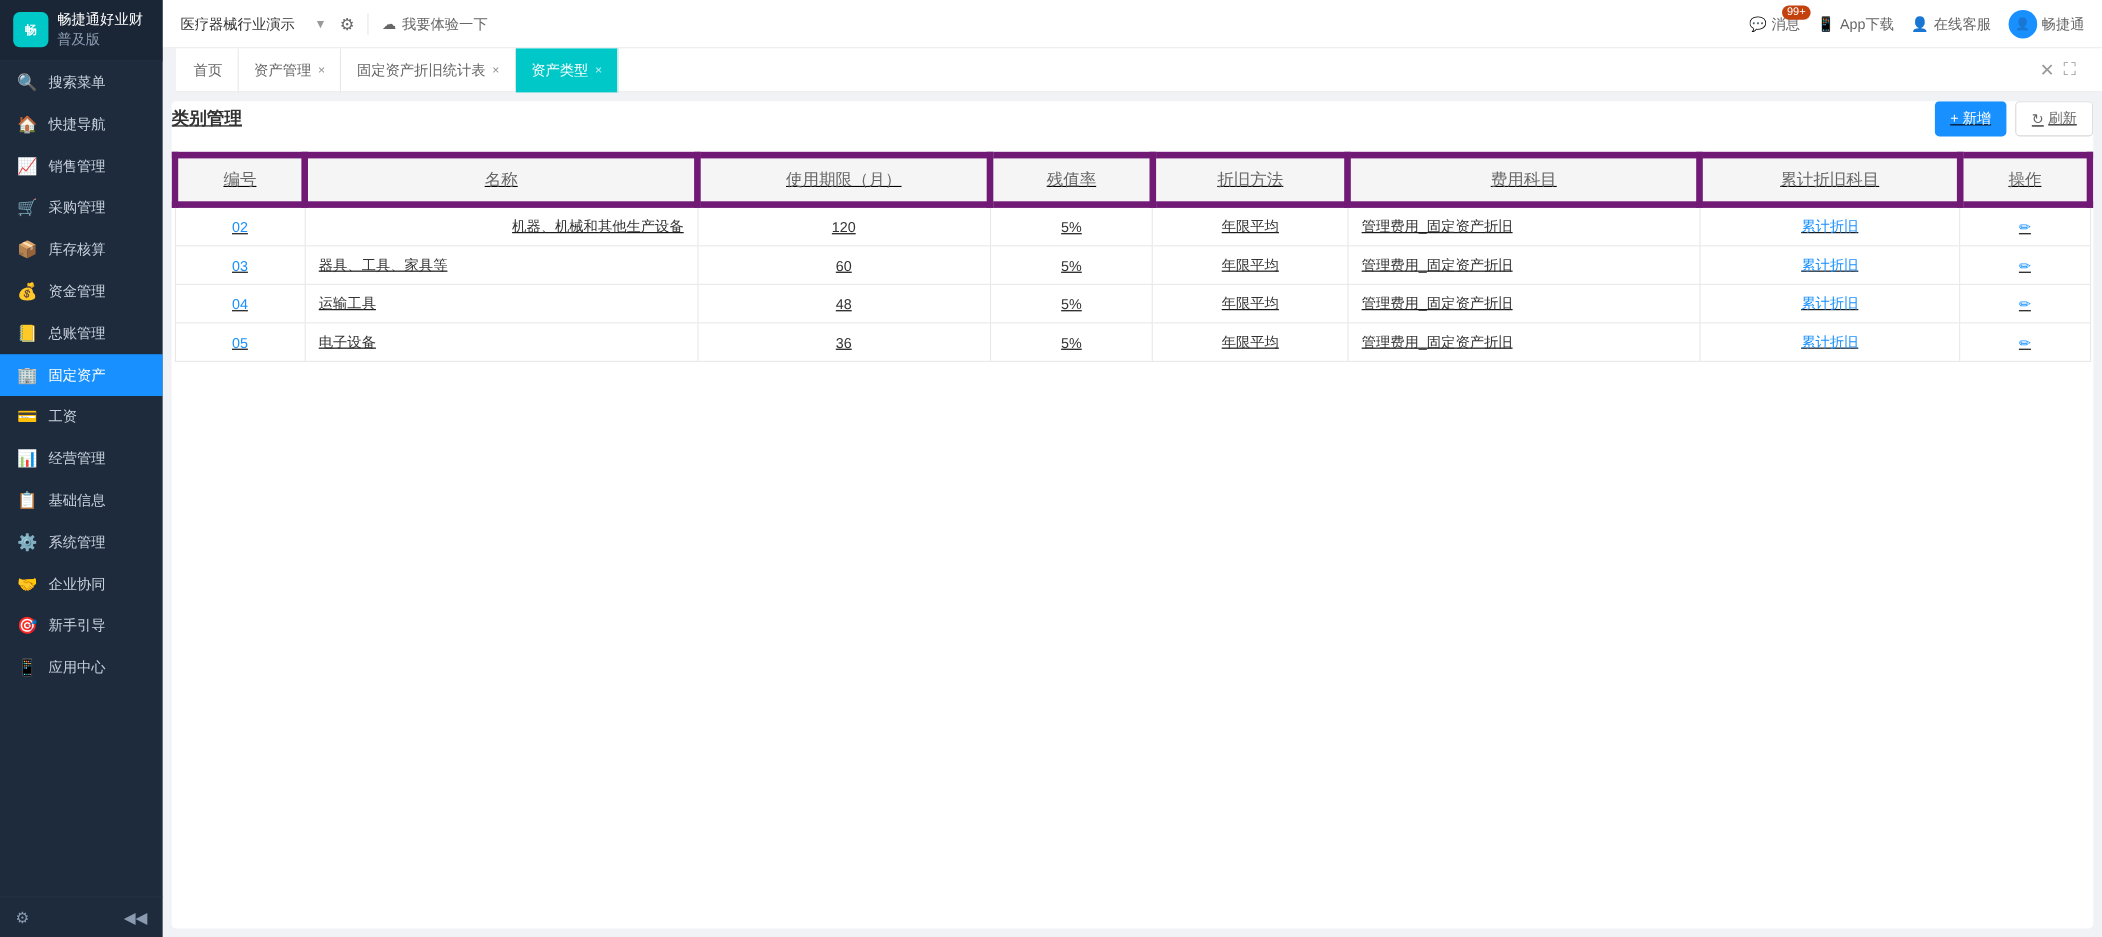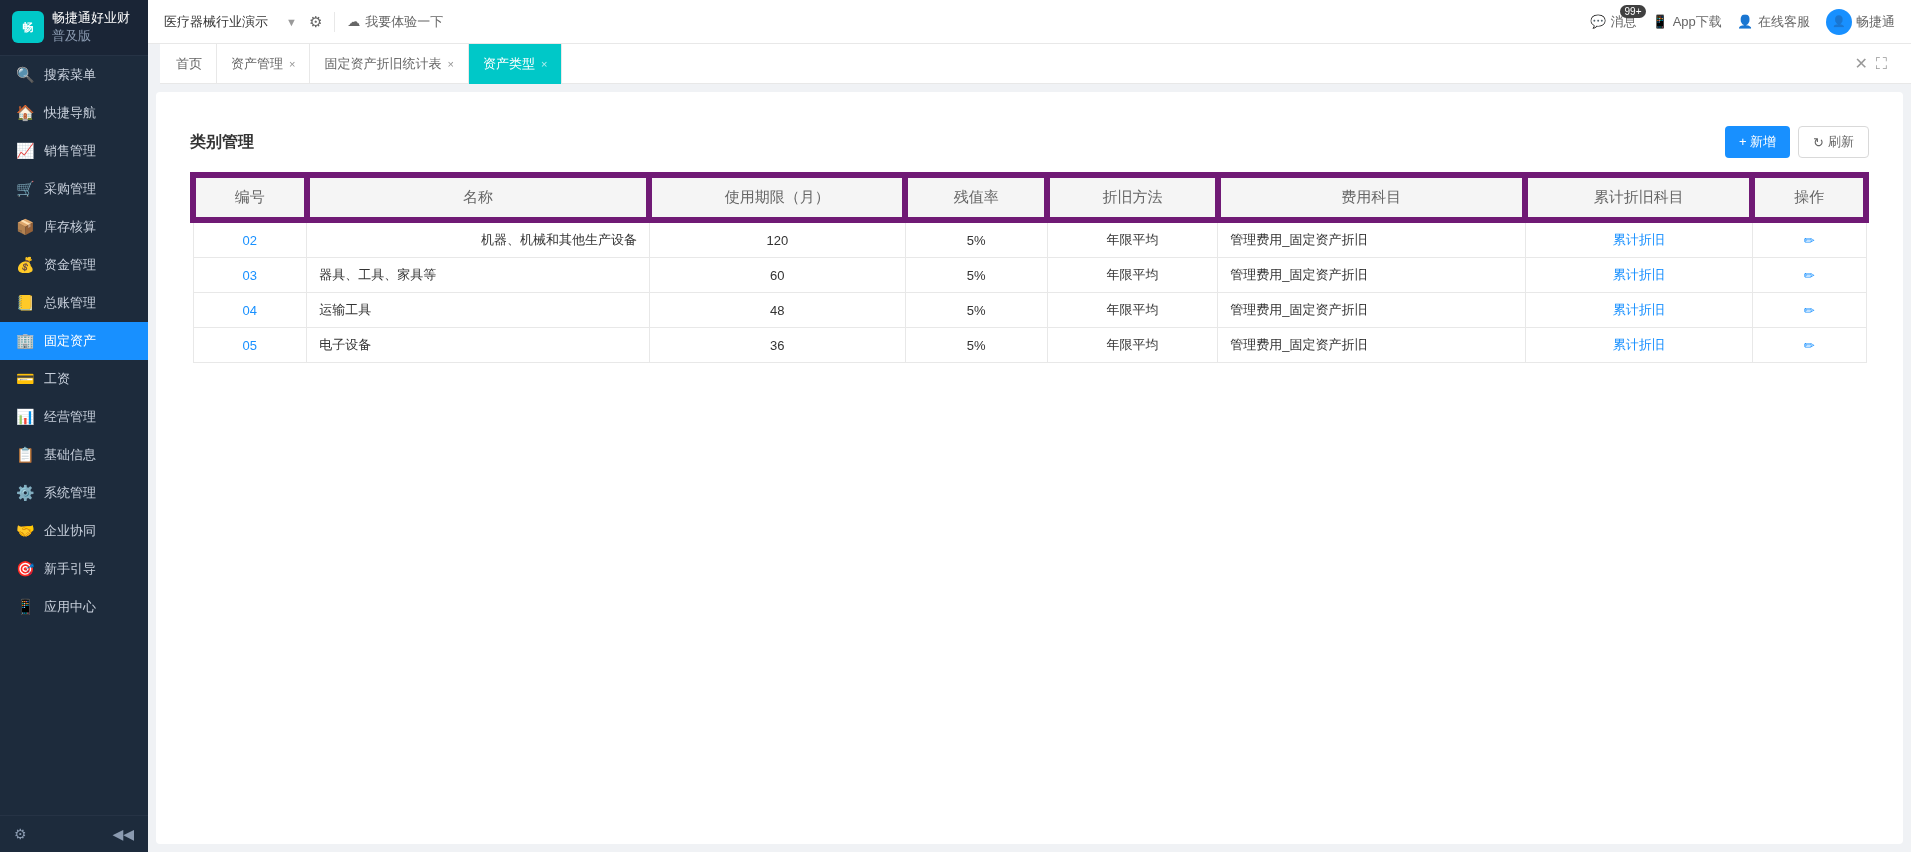--- a/index.html
+++ b/index.html
@@ -78,21 +78,21 @@
     .topbar-industry {
       display: flex; align-items: center; gap: 18px;
       color: #333; font-size: 13px; cursor: pointer;
     }
     .topbar-industry .chev { color: #999; font-size: 11px; }
     .topbar-settings { color: #666; font-size: 15px; cursor: pointer; }
     .topbar-divider { width: 1px; height: 20px; background: #e8e8e8; }
     .topbar-experience { display: flex; align-items: center; gap: 5px; color: #666; font-size: 13px; cursor: pointer; }
     .topbar-right { margin-left: auto; display: flex; align-items: center; gap: 16px; }
     .topbar-right-item { display: flex; align-items: center; gap: 4px; color: #666; font-size: 13px; cursor: pointer; position: relative; }
-    .badge { background: #404040; color: white; border-radius: 10px; font-size: 10px; padding: 1px 5px; position: absolute; top: -8px; right: -10px; }
+    .badge { background: #c2410c; color: white; border-radius: 10px; font-size: 10px; padding: 1px 5px; position: absolute; top: -8px; right: -10px; }
     .user-avatar { width: 26px; height: 26px; background: #1890ff; border-radius: 50%; display: flex; align-items: center; justify-content: center; color: white; font-size: 11px; }
 
     
     .tabbar {
       background: white;
       height: 40px;
       display: flex;
       align-items: center;
       padding: 0 16px;
       border-bottom: 1px solid #e8e8e8;
@@ -109,25 +109,26 @@
       border-right: 1px solid #e8e8e8;
     }
     .tab:first-child { padding-left: 0; }
     .tab.active { color: white; background: #00c8c8; }
     .tab .tab-close { color: inherit; opacity: 0.7; font-size: 11px; }
     .tab.active .tab-close { color: white; }
 
     
     .content {
       flex: 1;
-      padding: 34px;
+      padding: 0;
       overflow: auto;
       background: white;
       margin: 8px;
       border-radius: 4px;
+      text-decoration: underline;
     }
 
     .content-header {
       display: flex; align-items: center; justify-content: space-between;
       margin-bottom: 14px;
     }
     .content-title { font-size: 16px; font-weight: bold; color: #333; }
 
     .content-actions { display: flex; gap: 8px; }
     .btn-primary {

